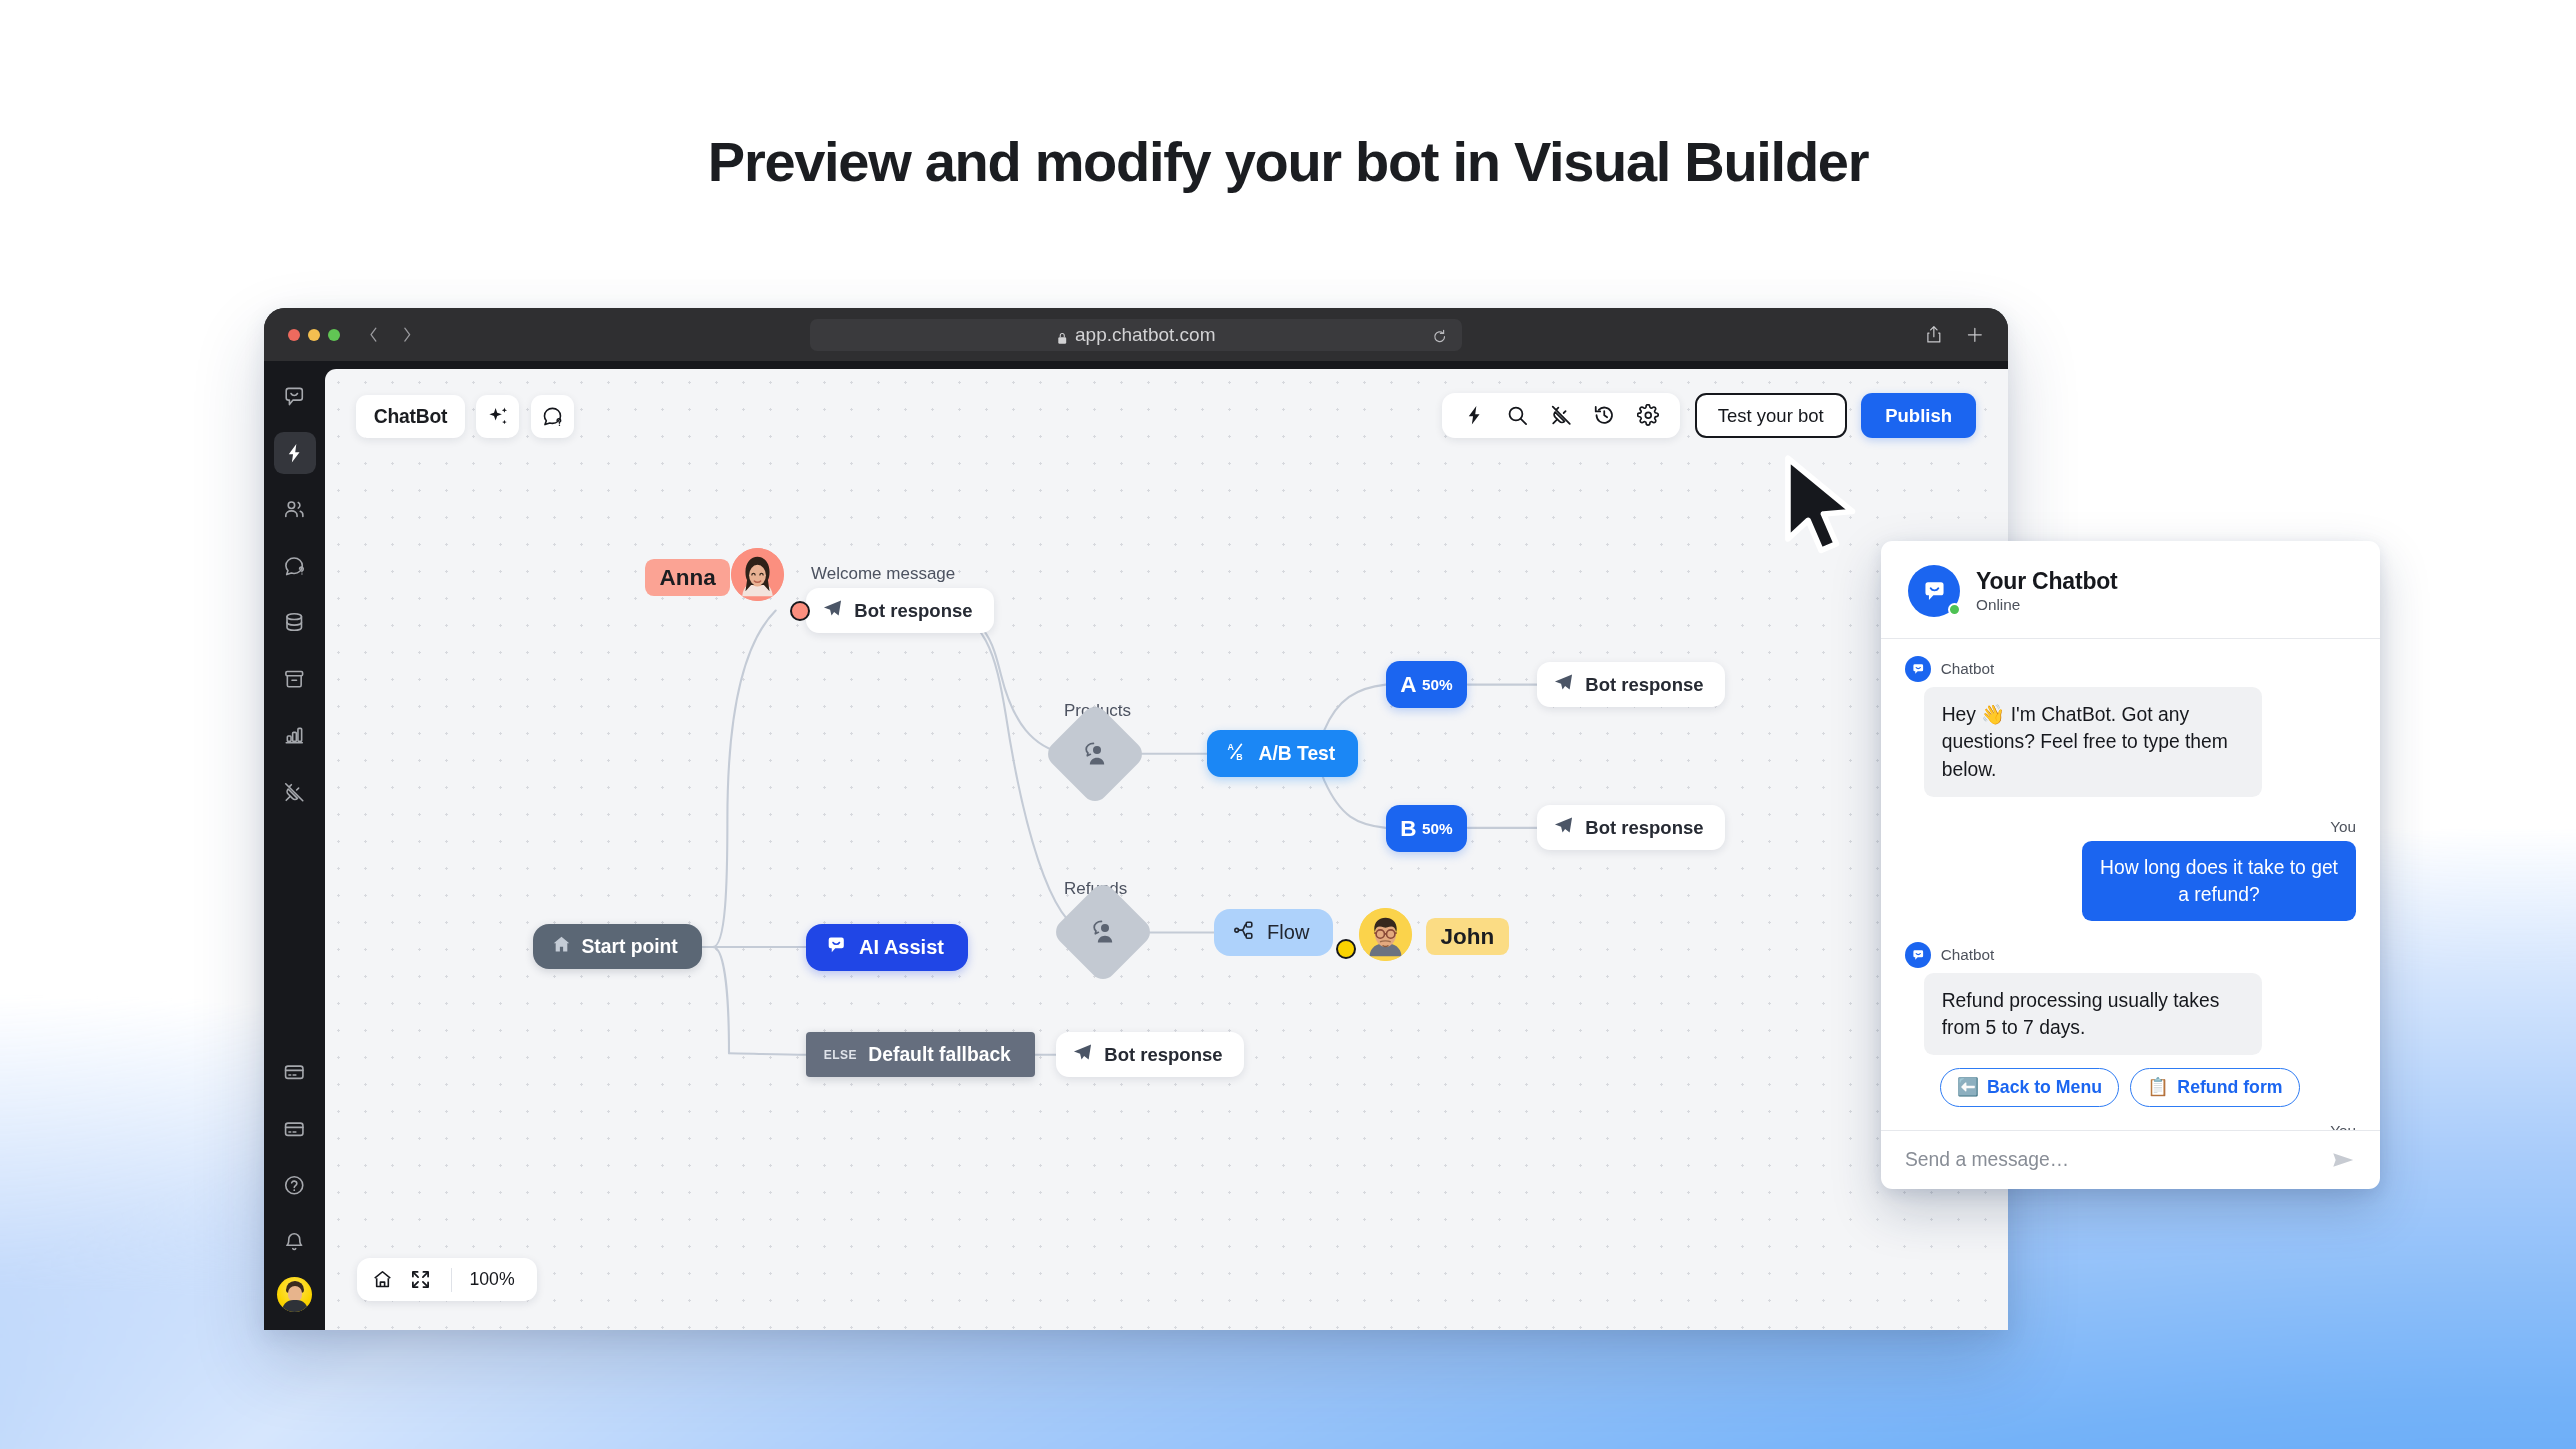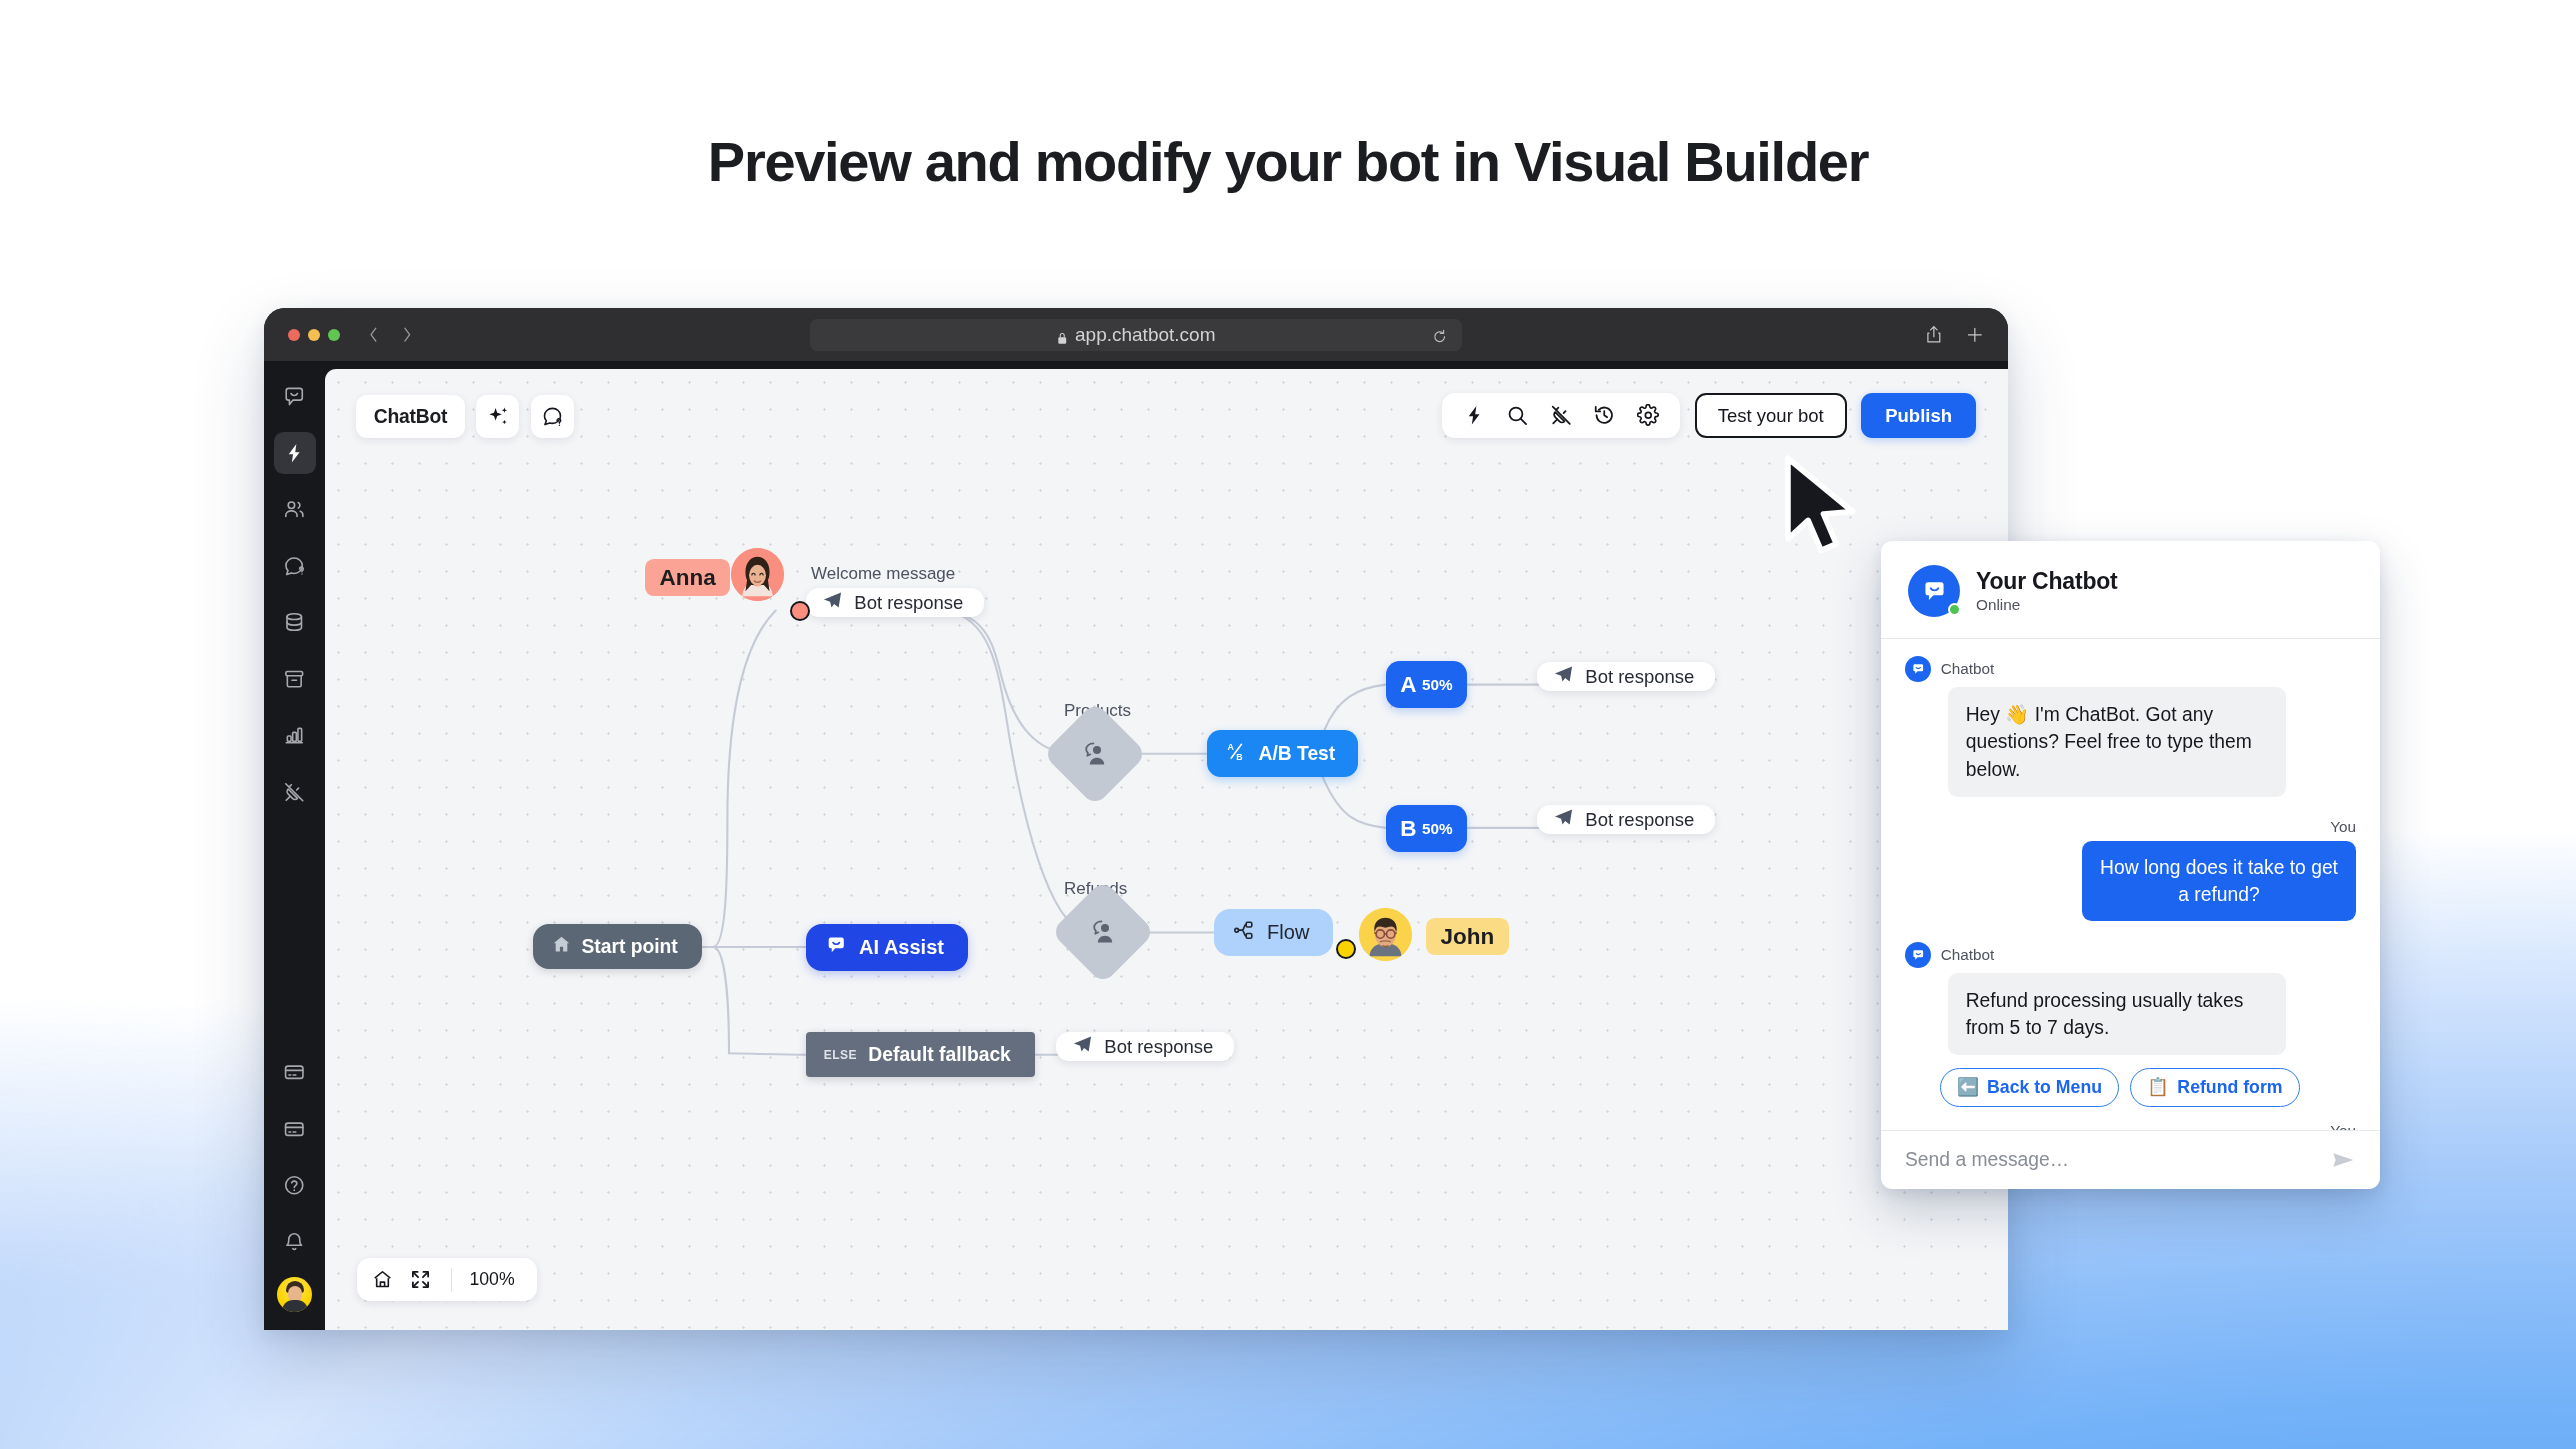--- a/index.html
+++ b/index.html
@@ -156,23 +156,23 @@
   
   .cursor-big { position: absolute; left: 1783px; top: 455px; z-index: 30; pointer-events: none; }
 
   
   .node { position: absolute; display: flex; align-items: center; z-index: 4; }
   .node-label {
     position: absolute; font-size: 17px; color: #4c5260;
     white-space: nowrap; z-index: 4;
   }
   .n-white {
-    background: #fff; border-radius: 13px; height: 29px; padding: 0 21px 0 16px;
+    background: #fff; border-radius: 13px; height: 45px; padding: 0 21px 0 16px;
     display: flex; align-items: center; gap: 11.3px;
-    font-size: 18.5px; color: #262a33; font-weight: 400;
+    font-size: 18.5px; color: #262a33; font-weight: 700;
     box-shadow: 0 2.4px 8.9px rgba(22,34,60,0.10);
   }
   .n-blue {
     background: #1b87f5; border-radius: 13.7px; height: 47px; padding: 0 22.5px 0 17.7px;
     display: flex; align-items: center; gap: 11.3px;
     font-size: 19.3px; color: #fff; font-weight: 600;
     box-shadow: 0 3.2px 9.7px rgba(27,135,245,0.30);
   }
   .n-deepblue {
     background: #2046e6; border-radius: 16px; height: 47px; padding: 0 24px 0 19.3px;
@@ -269,21 +269,21 @@
   .w-body { flex: 1 1 auto; padding: 17.7px 24px 8px; overflow: hidden; }
 
   .msg-row { margin-bottom: 6.4px; }
   .msg-meta { font-size: 15.3px; color: #4d525c; margin-bottom: 4.8px; }
   .msg-meta.bot { display: flex; align-items: center; gap: 9.7px; }
   .msg-meta.you { text-align: right; }
   .bot-ava { width: 26px; height: 26px; border-radius: 50%; background: #1b65f0; display: flex; align-items: center; justify-content: center; flex: 0 0 26px; }
   .bub-bot {
     background: #f0f1f3; border-radius: 9.7px;
     padding: 13.7px 17.7px; font-size: 19.3px; line-height: 1.42; color: #16181d;
-    max-width: 338px; margin-left: 43px;
+    max-width: 338px; margin-left: 19px;
   }
   .bub-you {
     background: #1b65f0; color: #fff; border-radius: 9.7px;
     padding: 13px 17.7px; font-size: 19.3px; line-height: 1.42;
     max-width: 274px; margin-left: auto; text-align: center;
   }
   .quickrow { display: flex; gap: 11.3px; margin: 13px 0 14.5px 35px; }
   .qbtn {
     border: 1.6px solid #2d7bf4; border-radius: 804px;
     padding: 8px 16px; font-size: 17.7px; color: #1b65f0; font-weight: 600;

